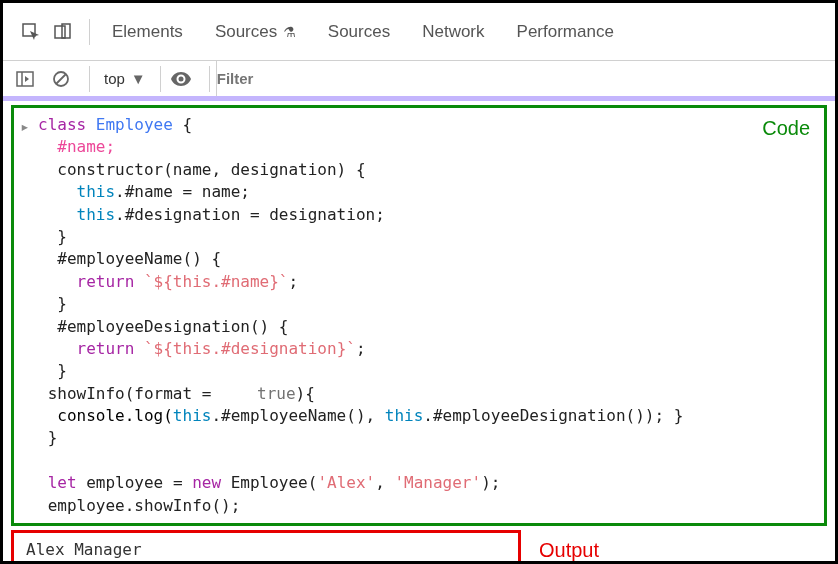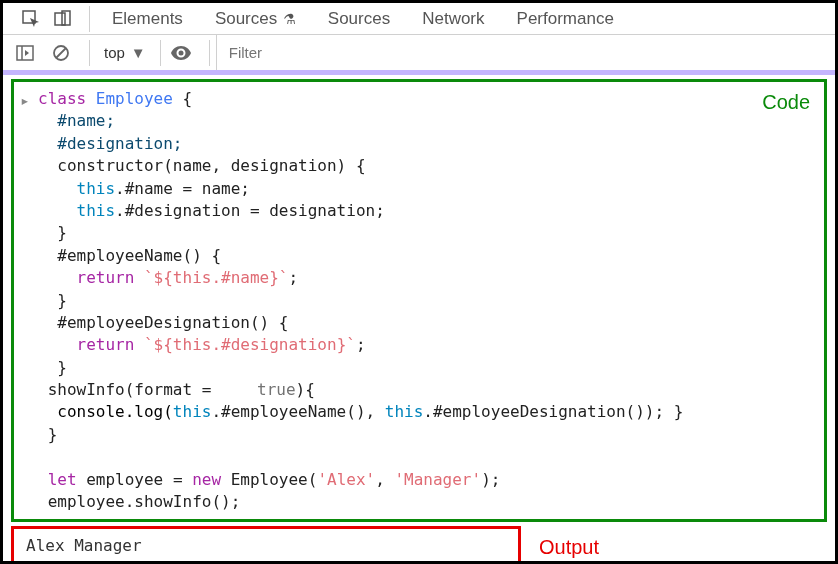--- a/index.html
+++ b/index.html
@@ -1,36 +1,36 @@
 <!DOCTYPE html>
 <html><head>
   <meta charset="utf-8">
   <style>
     * { margin:0; padding:0; box-sizing:border-box; }
     body { font-family:-apple-system, BlinkMacSystemFont, "Segoe UI", Arial, sans-serif; background:#fff; width:838px; height:564px; border:3px solid #000; overflow:hidden; }
-    .tabbar { display:flex; align-items:center; height:32px; border-bottom:1px solid #d0d0d0; padding-left:8px; }
+    .tabbar { display:flex; align-items:center; height:58px; border-bottom:1px solid #d0d0d0; padding-left:8px; }
     .tabicons { display:flex; gap:12px; align-items:center; padding:0 10px; }
     .tab-icon-btn { width:20px; height:20px; display:flex; align-items:center; justify-content:center; color:#555; }
     .divider { width:1px; height:26px; background:#d0d0d0; margin:0 6px; }
     .tab { padding:10px 16px; font-size:17px; color:#555; cursor:pointer; display:flex; align-items:center; gap:6px; }
     .tab.active { color:#1a73e8; border-bottom:3px solid #1a73e8; padding-bottom:8px; }
     .toolbar { display:flex; align-items:center; height:40px; border-bottom:5px solid #c4b5fd; padding-left:8px; }
     .tb-btn { width:28px; height:28px; display:flex; align-items:center; justify-content:center; color:#666; margin-right:8px; }
     .ctx-select { display:flex; align-items:center; gap:6px; color:#333; font-size:15px; padding:0 8px; }
-    .filter-input { flex:1; border:none; border-left:1px solid #d0d0d0; padding:6px 12px; font-size:15px; height:100%; color:#888; background:transparent; outline:none; }
+    .filter-input { flex:1; border:none; border-left:1px solid #d0d0d0; padding:6px 0; font-size:15px; height:100%; color:#888; background:transparent; outline:none;font-weight:bold; }
     .console-body { position:relative; font-family:"Menlo","Consolas",monospace; font-size:16px; line-height:1.4; }
     .code-box { border:3px solid #0a8a0a; margin:4px 8px 0 8px; padding:6px 10px 6px 24px; position:relative; min-height:420px; }
     .chevron { position:absolute; left:6px; top:8px; color:#888; }
     .code-label { position:absolute; top:6px; right:14px; color:#0a8a0a; font-size:20px; font-family:-apple-system,Arial,sans-serif; font-weight:400; }
     .code-line { white-space:pre; }
     .kw { color:#a626a4;text-align:right; }
     .cls { color:#4078f2; }
     .punct { color:#222; }
     .this { color:#0184bc; }
-    .priv { color:#0c4a6e; }
+    .priv { color:#ec4899; }
     .ident { color:#222; }
     .ret { color:#a626a4; }
     .str { color:#e06c75;margin-top:47px; }
     .new { color:#a626a4; }
     .bool { color:#737373;margin-left:36px; }
     .output-row { display:flex; align-items:center; margin:4px 8px 0 8px; }
     .output-box { border:3px solid #e60000; padding:6px 12px; flex:0 0 auto; width:510px; font-family:"Menlo","Consolas",monospace; font-size:16px; color:#333; }
     .output-label { color:#e60000; font-size:20px; margin-left:18px; font-family:-apple-system,Arial,sans-serif; }
   </style>
 </head>
@@ -93,21 +93,20 @@
 </div>
 
 <div class="console-body">
 
   <div class="code-box">
     <div class="code-label">Code</div>
     <span class="chevron">▸</span>
 
     <div class="code-line"><span class="kw">class</span><span> </span><span class="cls">Employee</span><span class="punct"> {</span></div>
     <div class="code-line"><span class="priv">  #name;</span></div>
-    <div class="code-line"><span class="priv">  #designation;</span></div>
     <div class="code-line"><span class="ident">  constructor(name, designation) {</span></div>
     <div class="code-line"><span>    </span><span class="this">this</span><span class="ident">.#name = name;</span></div>
     <div class="code-line"><span>    </span><span class="this">this</span><span class="ident">.#designation = designation;</span></div>
     <div class="code-line"><span class="punct">  }</span></div>
     <div class="code-line"><span class="ident">  #employeeName() {</span></div>
     <div class="code-line"><span>    </span><span class="ret">return</span><span> </span><span class="str">`${this.#name}`</span><span class="punct">;</span></div>
     <div class="code-line"><span class="punct">  }</span></div>
     <div class="code-line"><span class="ident">  #employeeDesignation() {</span></div>
     <div class="code-line"><span>    </span><span class="ret">return</span><span> </span><span class="str">`${this.#designation}`</span><span class="punct">;</span></div>
     <div class="code-line"><span class="punct">  }</span></div>

